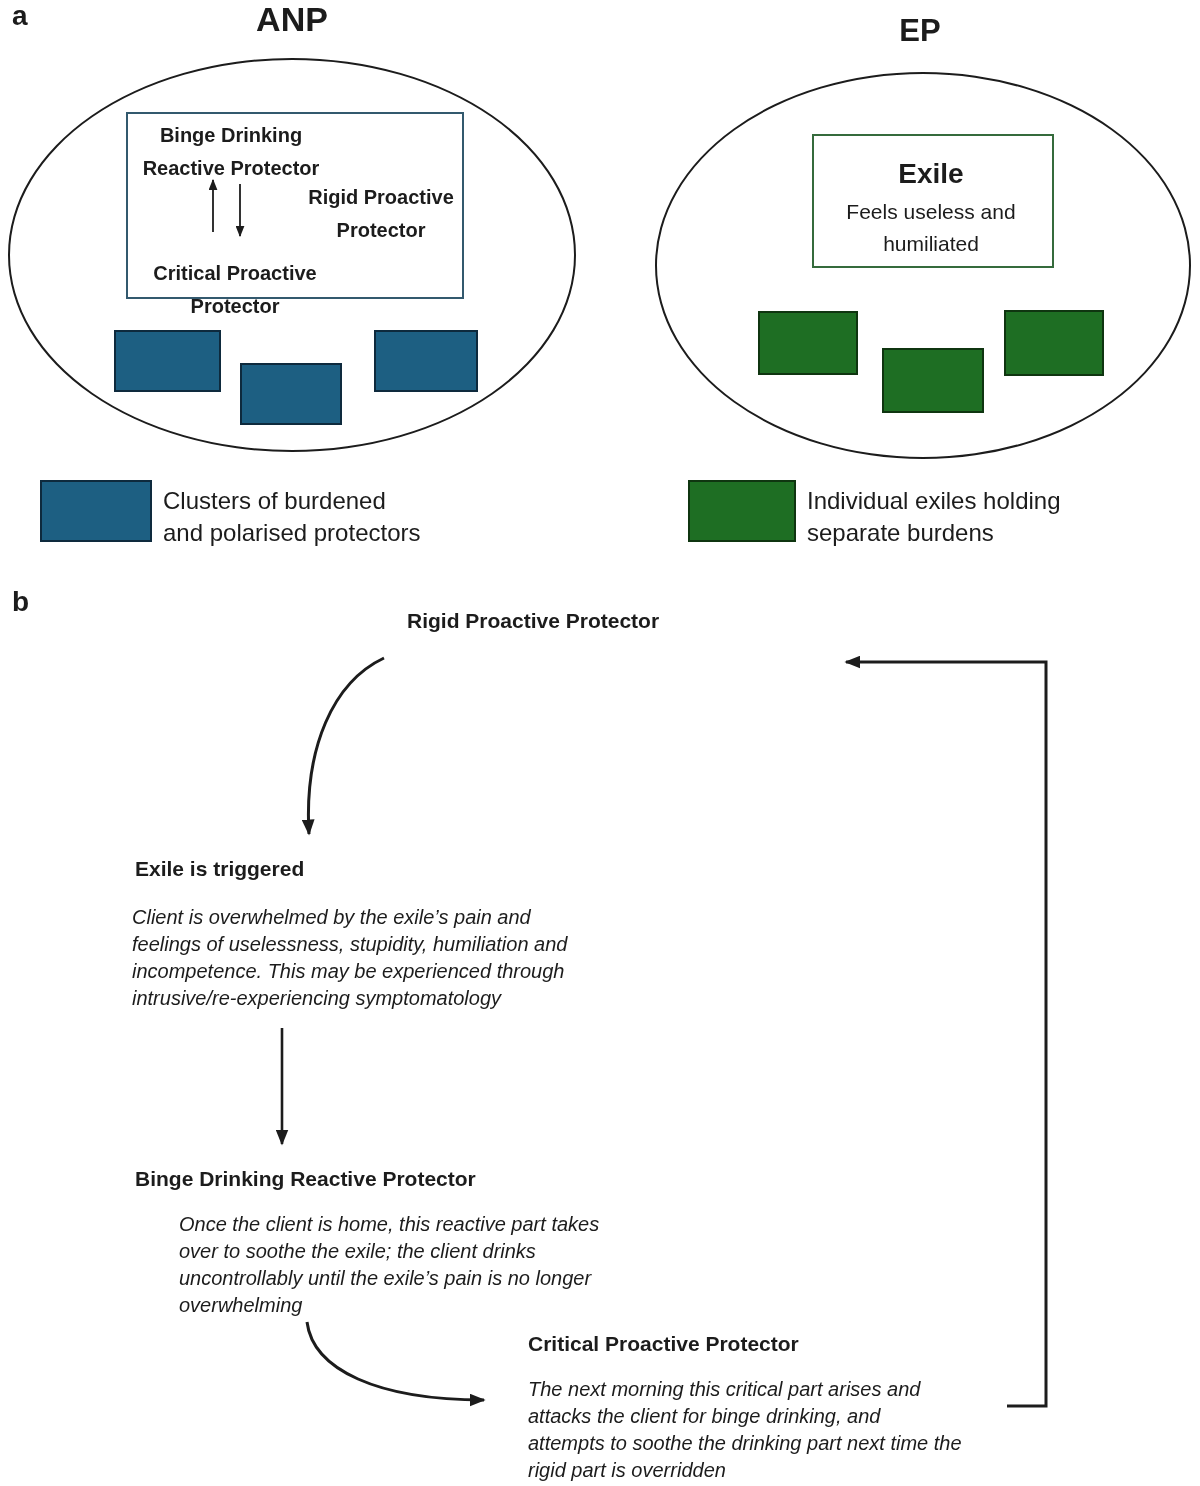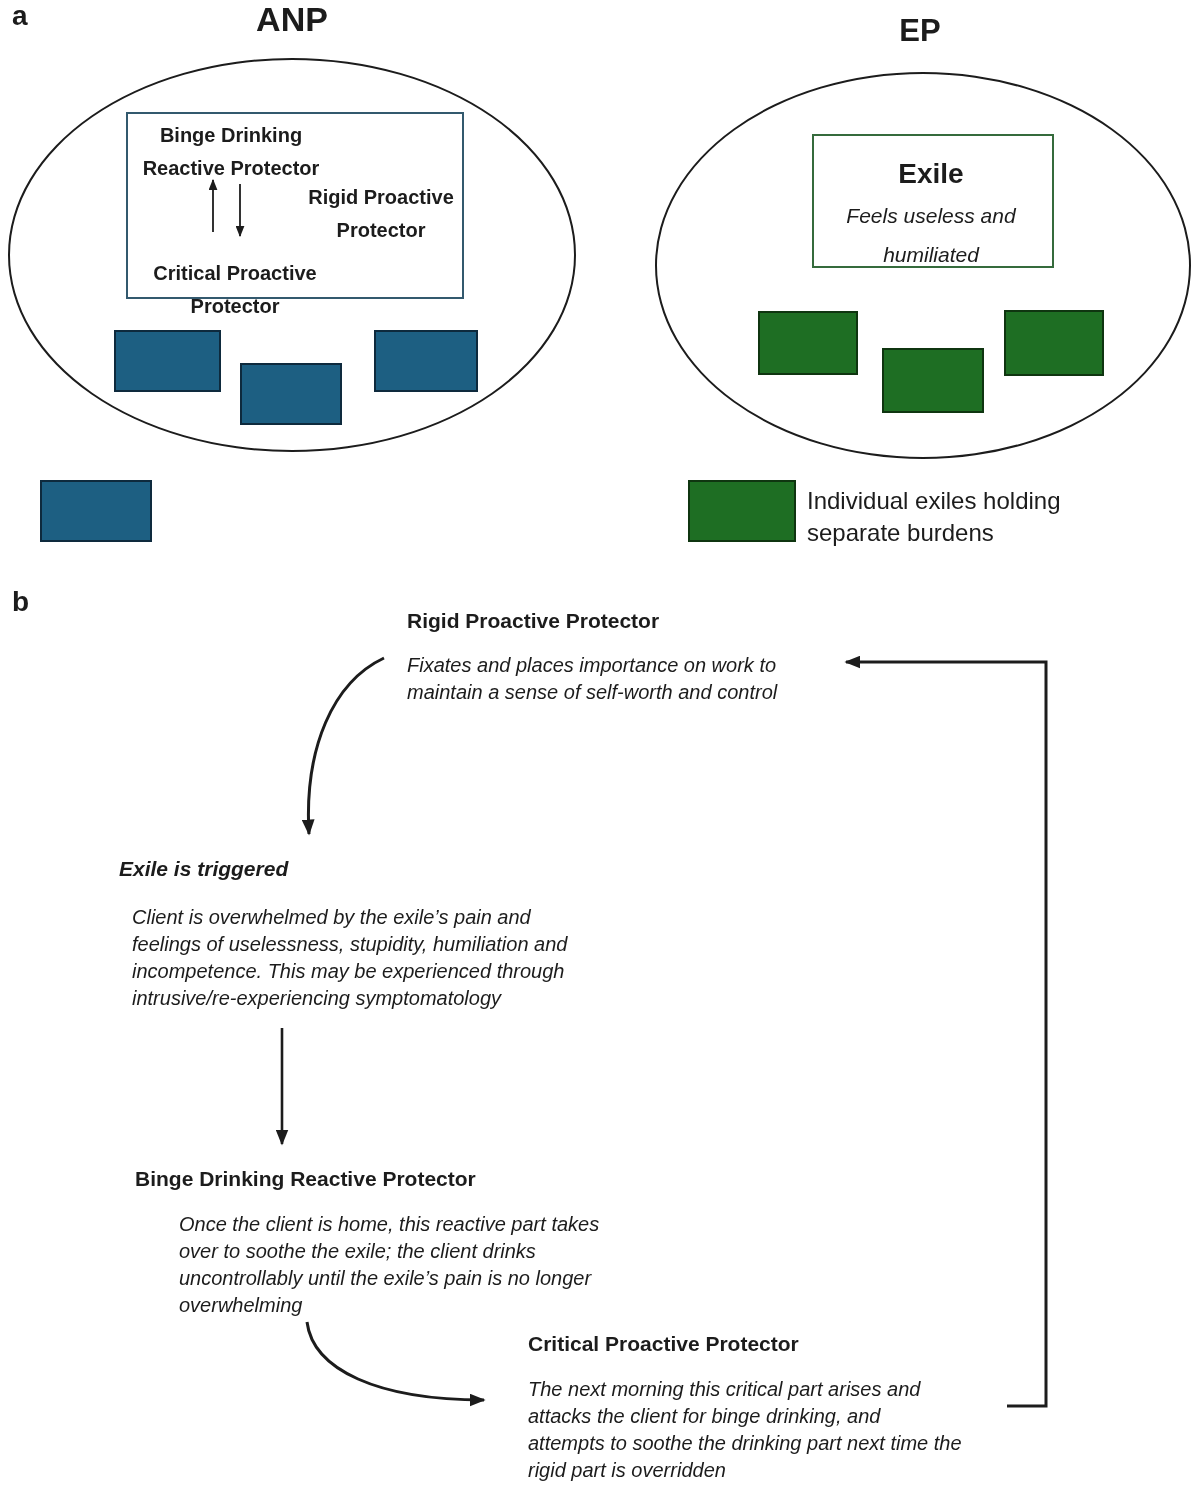--- a/index.html
+++ b/index.html
@@ -49,41 +49,41 @@
   <div class="abs rect" style="left: 374px; top: 330px; width: 104px; height: 62px; background-color: rgb(29, 95, 130);"></div>
 
   <div class="abs ctr bold" style="left:770px;top:13px;width:300px;font-size:31px;">EP</div>
 
   <div class="abs ellipse" style="left:655px;top:72px;width:532px;height:383px;"></div>
 
   <div class="abs exile-box" style="left:812px;top:134px;width:238px;height:130px;"></div>
 
   <div class="abs ctr bold" style="left:822px;top:158px;width:218px;font-size:28px;">Exile</div>
 
-  <div class="abs pre ctr" style="left:822px;top:196px;width:218px;font-size:21px;line-height:39px;font-style:italic;">Feels useless and
+  <div class="abs pre ctr" style="left:822px;top:196px;width:218px;font-size:21px;line-height:32px;">Feels useless and
 humiliated</div>
 
   <div class="abs rect green" style="left: 758px; top: 311px; width: 100px; height: 64px; background-color: rgb(30, 110, 35);"></div>
   <div class="abs rect green" style="left: 882px; top: 348px; width: 102px; height: 65px; background-color: rgb(30, 110, 35);"></div>
   <div class="abs rect green" style="left: 1004px; top: 310px; width: 100px; height: 66px; background-color: rgb(30, 110, 35);"></div>
 
   <div class="abs rect" style="left: 40px; top: 480px; width: 112px; height: 62px; background-color: rgb(29, 95, 130);"></div>
+  <div class="abs pre legend-text" style="left:163px;top:485px;">Clusters of burdened
+and polarised protectors</div>
 
   <div class="abs rect green" style="left: 688px; top: 480px; width: 108px; height: 62px; background-color: rgb(30, 110, 35);"></div>
   <div class="abs pre legend-text" style="left:807px;top:485px;">Individual exiles holding
 separate burdens</div>
 
   <div class="abs panel-label" style="left:12px;top:586px;">b</div>
 
   <div class="abs b-title" style="left:407px;top:609px;">Rigid Proactive Protector</div>
-  <div class="abs pre b-body" style="left:407px;top:652px;">Fixates and places importance on work to
-maintain a sense of self-worth and control</div>
 
 
-  <div class="abs b-title" style="left:119px;top:857px;font-style:italic;">Exile is triggered</div>
+  <div class="abs b-title" style="left:135px;top:857px;">Exile is triggered</div>
   <div class="abs pre b-body" style="left:132px;top:904px;">Client is overwhelmed by the exile’s pain and
 feelings of uselessness, stupidity, humiliation and
 incompetence. This may be experienced through
 intrusive/re-experiencing symptomatology</div>
 
   <div class="abs b-title" style="left:135px;top:1167px;">Binge Drinking Reactive Protector</div>
   <div class="abs pre b-body" style="left:135px;top:1211px;margin-left:44px;">Once the client is home, this reactive part takes
 over to soothe the exile; the client drinks
 uncontrollably until the exile’s pain is no longer
 overwhelming</div>

